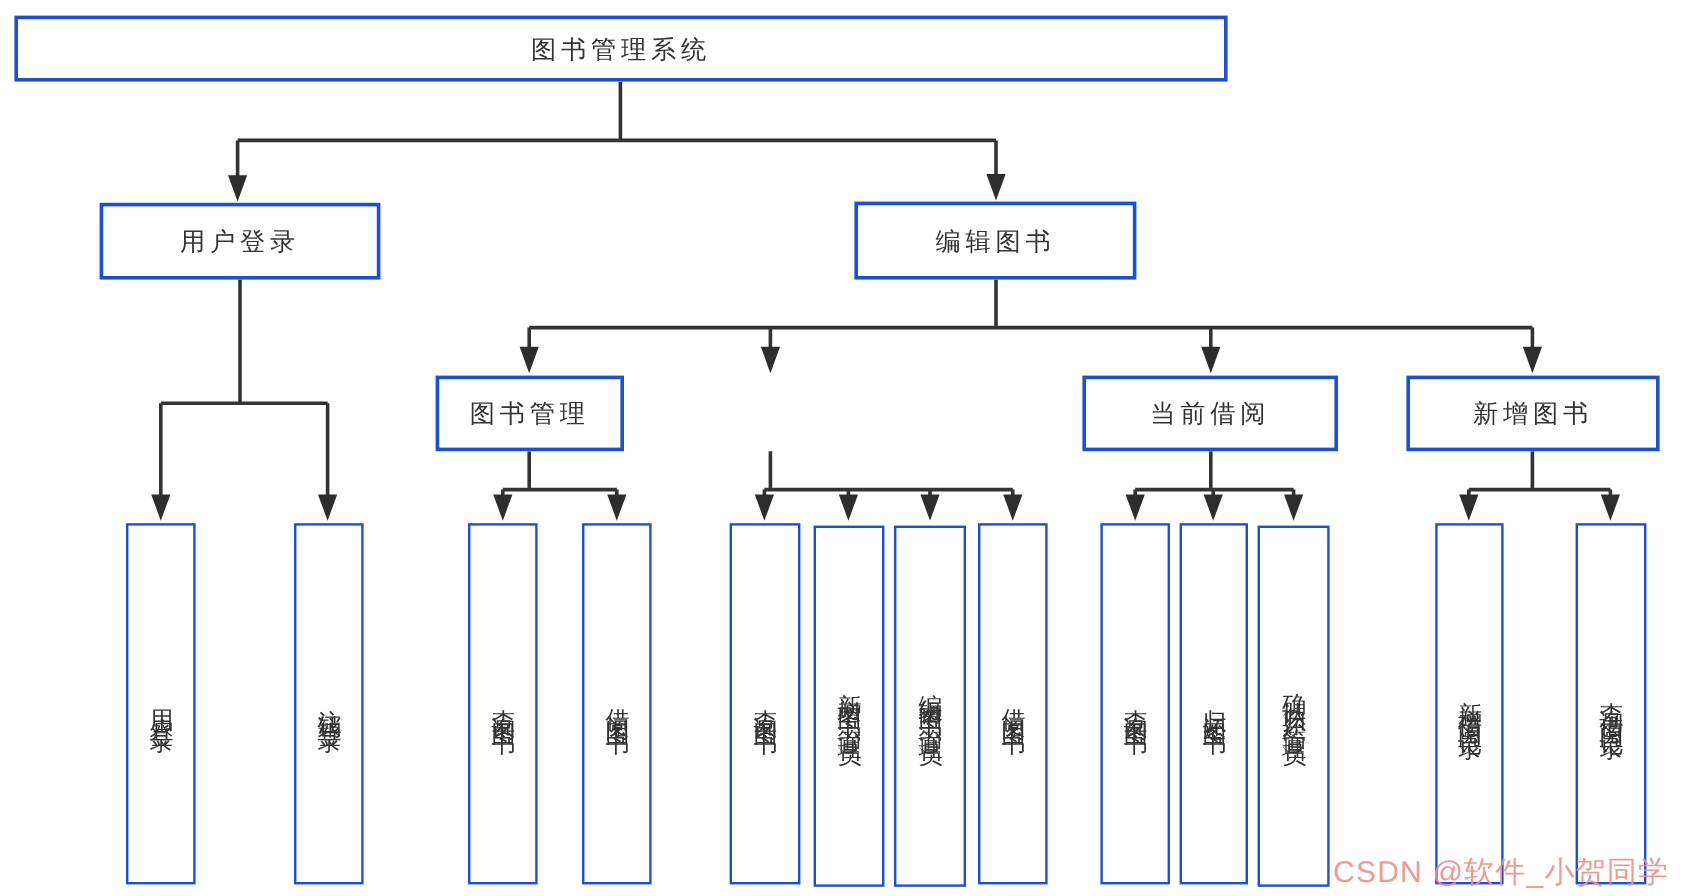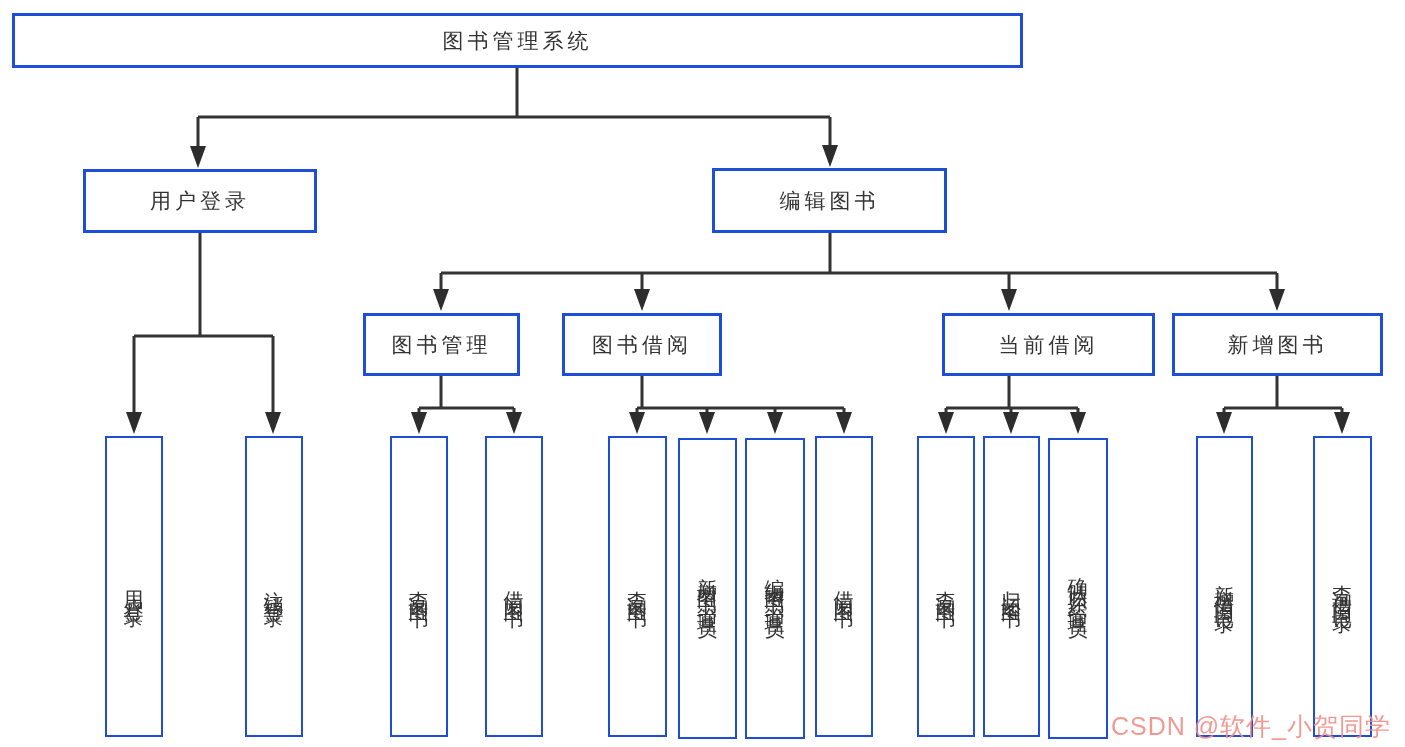--- a/index.html
+++ b/index.html
@@ -87,22 +87,21 @@
       <polygon points="1342,434 1334,412 1350,412"></polygon>
     </g>
   </svg>
 
   <div class="node hnode" style="left:12px;top:13px;width:1011px;height:55px;">图书管理系统</div>
 
   <div class="node hnode" style="left:83px;top:169px;width:234px;height:64px;">用户登录</div>
   <div class="node hnode" style="left:712px;top:168px;width:235px;height:65px;">编辑图书</div>
 
   <div class="node hnode" style="left:363px;top:313px;width:157px;height:63px;">图书管理</div>
-  <div class="node hnode" style="left:562px;top:313px;width:160px;height:63px;">图书借阅</div>
-  <div class="node hnode" style="left:902px;top:313px;width:213px;height:63px;margin-left:40px;">当前借阅</div>
+  <div class="node hnode" style="left:902px;top:313px;width:213px;height:63px;">当前借阅</div>
   <div class="node hnode" style="left:1172px;top:313px;width:211px;height:63px;">新增图书</div>
 
   <div class="node vnode" style="left:105px;top:436px;width:58px;height:301px;">
     <span>用户登录</span>
   </div>
   <div class="node vnode" style="left:245px;top:436px;width:58px;height:301px;">
     <span>注销登录</span>
   </div>
   <div class="node vnode" style="left:390px;top:436px;width:58px;height:301px;">
     <span>查询图书</span>

